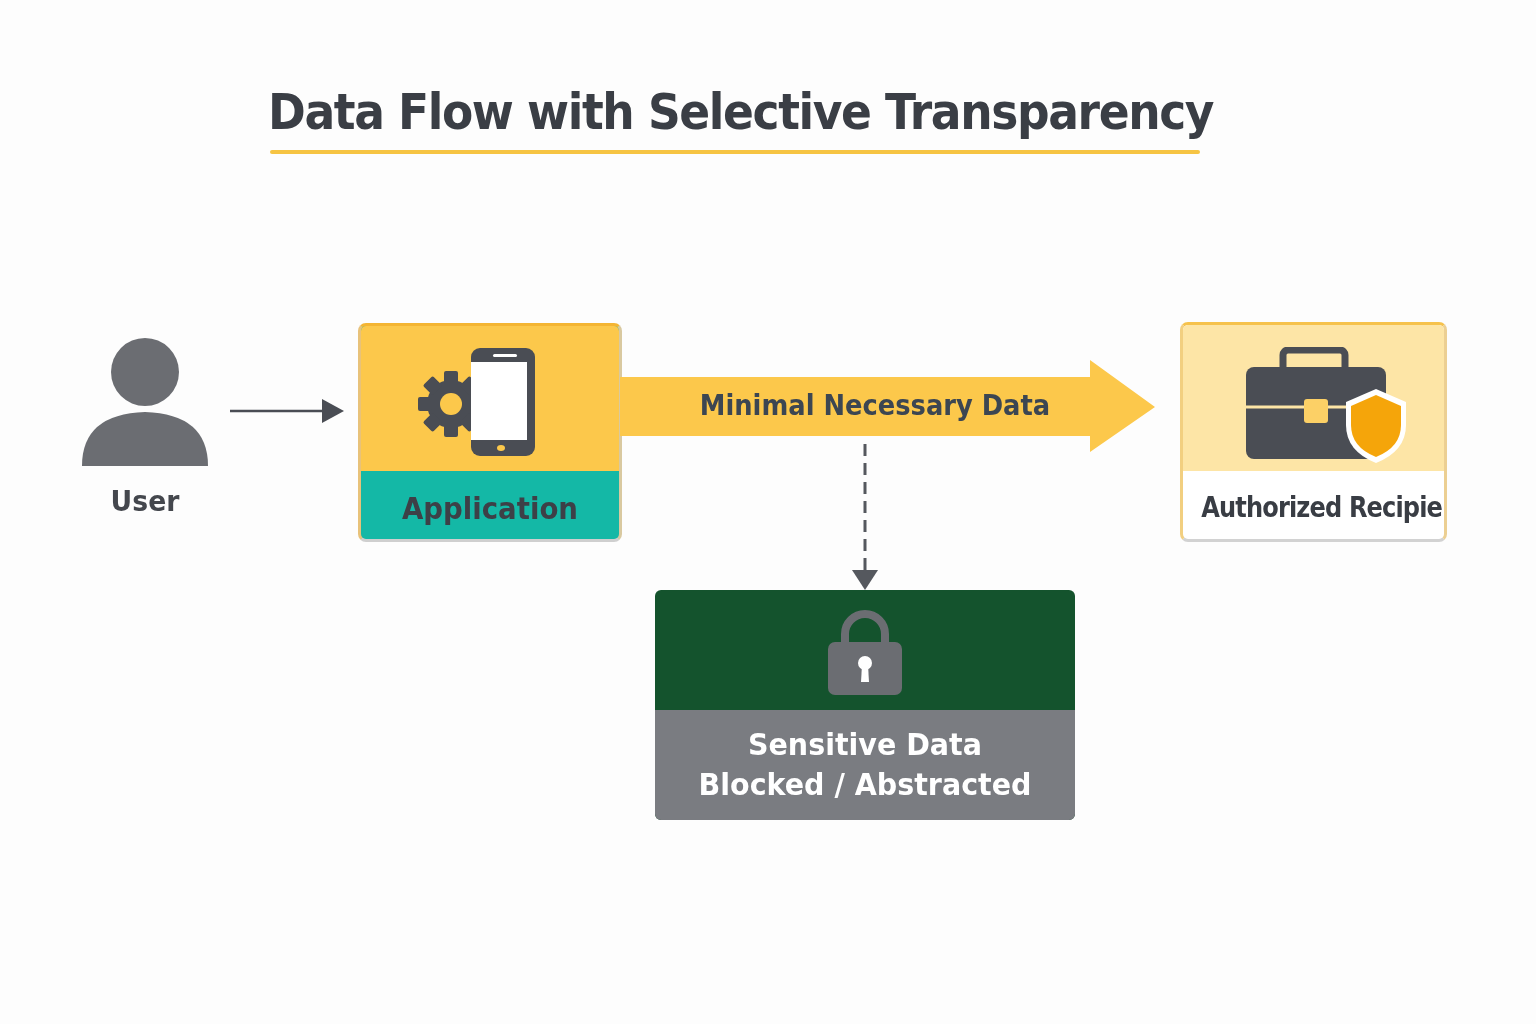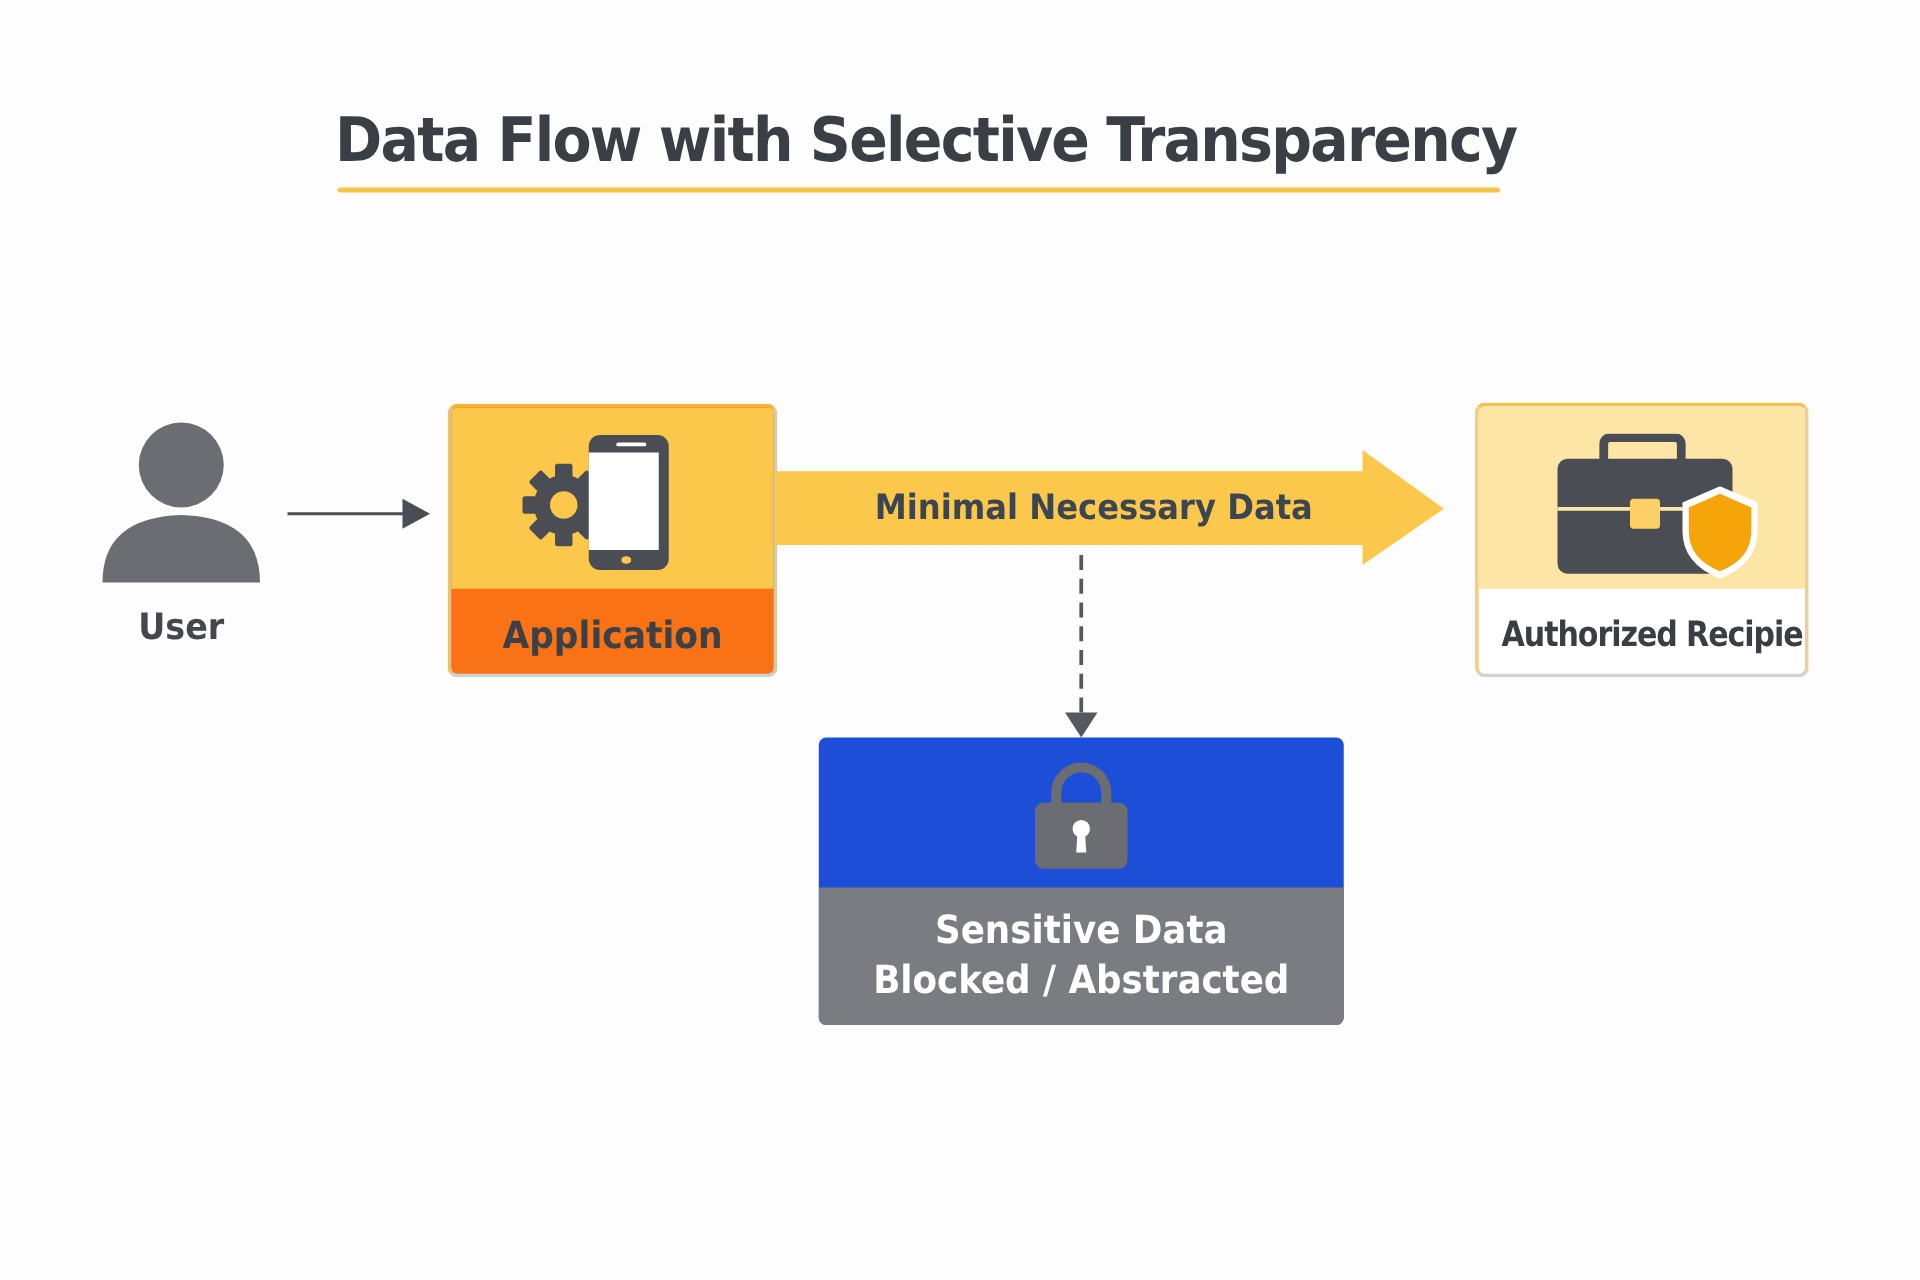--- a/index.html
+++ b/index.html
@@ -27,21 +27,21 @@
     transform: scaleX(0.92);
   }
   .arrow-small { position: absolute; left: 228px; top: 398px; }
   .node {
     position: absolute; border-radius: 8px; overflow: hidden;
     box-sizing: border-box;
   }
   .node-app {
     left: 358px; top: 323px; width: 264px; height: 219px;
     border: 3px solid #f4b533; border-bottom-color: #cfcfcf; border-left-color: #e8c27a; border-right-color: #d9c9a0;
-    background: #f97316;
+    background: #14b8a6;
   }
   .node-app .top { position: absolute; left: 0; top: 0; right: 0; height: 145px; background: #fcc84b; }
   .node-app .label {
     position: absolute; left: 0; right: 0; top: 165px; text-align: center;
     font-size: 30px; font-weight: bold; color: #3d4047; transform: scaleX(0.92);
   }
   .node-app svg { position: absolute; left: 52px; top: 18px; }
   .big-arrow { position: absolute; left: 620px; top: 360px; }
   .big-arrow-label {
     position: absolute; left: 640px; top: 389px; width: 470px; text-align: center;
@@ -55,21 +55,21 @@
   }
   .node-rec .top { position: absolute; left: 0; top: 0; right: 0; height: 146px; background: #fde5a6; }
   .node-rec .label {
     position: absolute; left: 0; right: 0; top: 166px; text-align: center;
     font-size: 28px; font-weight: bold; color: #393d44; letter-spacing: -1px;
     transform: scaleX(0.86); white-space: nowrap;
   }
   .node-rec svg { position: absolute; left: 58px; top: 22px; }
   .node-blocked {
     left: 655px; top: 590px; width: 420px; height: 230px; border-radius: 6px;
-    background: #1d4ed8;
+    background: #14532d;
   }
   .node-blocked .bottom { position: absolute; left: 0; right: 0; top: 120px; bottom: 0; background: #7a7c81; }
   .node-blocked svg { position: absolute; left: 172px; top: 18px; }
   .node-blocked .line1, .node-blocked .line2 {
     position: absolute; left: 0; right: 0; text-align: center;
     font-size: 31px; font-weight: bold; color: #ffffff; transform: scaleX(0.92);
   }
   .node-blocked .line1 { top: 136px; }
   .node-blocked .line2 { top: 176px; }
 </style>

